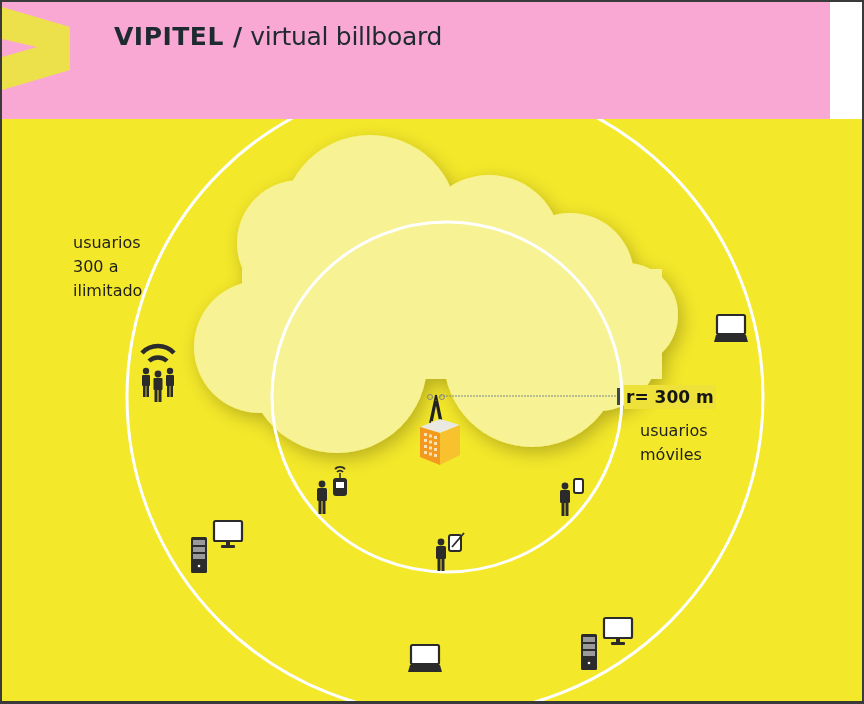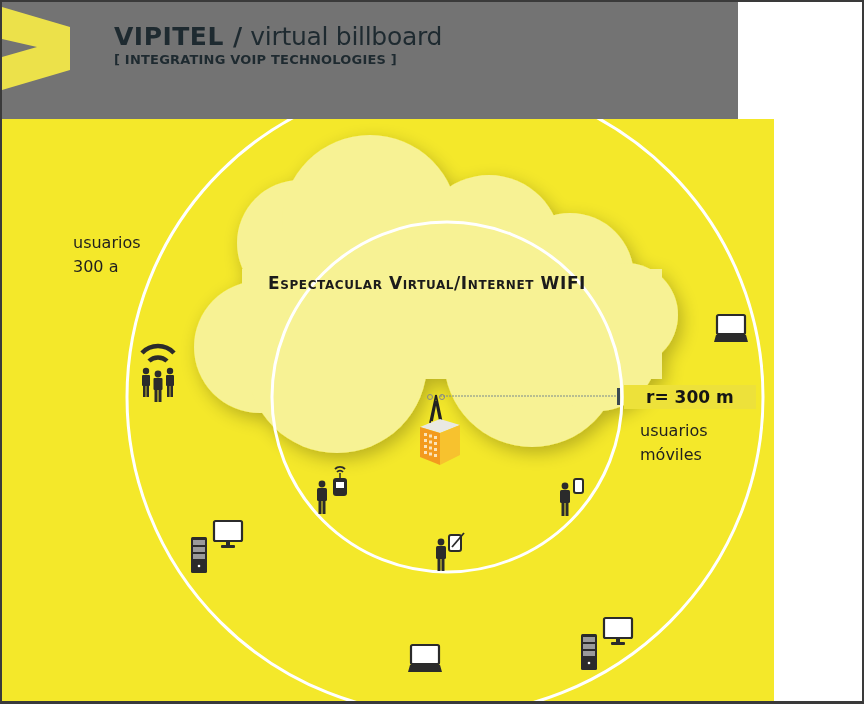--- a/index.html
+++ b/index.html
@@ -5,59 +5,58 @@
     html, body { margin: 0; padding: 0; }
     body {
       width: 864px; height: 704px; overflow: hidden; position: relative;
       background: #3a3a3a;
       font-family: "DejaVu Sans", "Liberation Sans", sans-serif;
     }
     .page {
       position: absolute; left: 2px; top: 2px; width: 860px; height: 699px;
       background: #ffffff; overflow: hidden;
     }
-    .header { position: absolute; left: 0; top: 0; width: 736px; height: 117px; background: #737373; }
+    .header { position: absolute; left: 0; top: 0; width: 828px; height: 117px; background: #f9a8d4; }
     .logo { position: absolute; left: 0; top: 0; }
     .title {
       position: absolute; left: 112px; top: 20px; font-size: 25px; color: #1e2a30;
       letter-spacing: -0.3px; white-space: nowrap;
     }
     .title .brand { font-weight: bold; letter-spacing: 0.5px; }
     .title .sub { font-weight: normal; font-size: 25px; }
     .tagline {
       position: absolute; left: 112px; top: 50px; font-size: 13px; font-weight: bold;
       color: #1e2a30; letter-spacing: 0.2px; white-space: nowrap;
     }
-    .stage { position: absolute; left: 0; top: 117px; width: 772px; height: 582px; background: #f4e82a; overflow: hidden; }
+    .stage { position: absolute; left: 0; top: 117px; width: 860px; height: 582px; background: #f4e82a; overflow: hidden; }
     .stage svg.bg { position: absolute; left: 0; top: 0; }
     .lbl { position: absolute; font-size: 16px; color: #1f1f1f; line-height: 24px; white-space: nowrap; }
     .cloud-title {
       position: absolute; left: 266px; top: 154px; font-size: 17px; font-weight: bold;
       color: #1b1b1b; letter-spacing: 0.6px; font-variant: small-caps; white-space: nowrap;
     }
     .radius {
-      position: absolute; left: 622px; top: 266px; height: 24px; padding: 0 22px; background: #ede13a;
+      position: absolute; left: 622px; top: 266px; height: 24px; padding: 0 2px; background: #ede13a;
       font-size: 17px; font-weight: bold; color: #151515; line-height: 24px; white-space: nowrap;
     }
     .icon { position: absolute; }
   </style>
 </head>
 <body>
 
 <div class="page">
 
   <div class="header">
     <svg class="logo" width="72" height="95" viewBox="0 0 72 95">
       <polygon points="0,5 68,25 68,68 0,88 0,55 35,45 0,37" fill="#ece14a"></polygon>
     </svg>
     <div class="title">
       <span class="brand">VIPITEL /</span>
       <span class="sub">virtual billboard</span>
     </div>
-    <div class="tagline">[ INTEGRATING VOIP TECHNOLOGIES ]</div>
   </div>
 
   <div class="stage">
     <svg class="bg" width="860" height="582" viewBox="0 0 860 582">
       <defs>
         <filter id="shadow" x="-20%" y="-20%" width="140%" height="140%">
           <feGaussianBlur in="SourceAlpha" stdDeviation="9"></feGaussianBlur>
           <feOffset dx="4" dy="6" result="o"></feOffset>
           <feComponentTransfer>
               <feFuncA type="linear" slope="0.25"></feFuncA>
@@ -86,23 +85,23 @@
 
       <circle cx="445" cy="278" r="175" fill="none" stroke="#ffffff" stroke-width="3"></circle>
 
       <line x1="438" y1="277" x2="617" y2="277" stroke="#7a8a8c" stroke-width="1.2" stroke-dasharray="2,1"></line>
       <rect x="615" y="269" width="3" height="17" fill="#3b4a52"></rect>
     </svg>
 
     <div class="lbl" style="left:71px; top:112px;">
       <div>usuarios</div>
       <div>300  a</div>
+      <div>ilimitado</div>
     </div>
 
-    <div class="cloud-title">Espectacular Virtual/Internet WIFI</div>
 
     <div class="radius">r= 300 m</div>
 
     <div class="lbl" style="left:638px; top:300px;">
       <div>usuarios</div>
       <div>móviles</div>
     </div>
 
     <svg class="icon" style="left:136px; top:222px;" width="40" height="62" viewBox="0 0 40 62">
       <path d="M4 12 A22 22 0 0 1 36 12" stroke="#2b2b2b" stroke-width="4.5" fill="none"></path>

